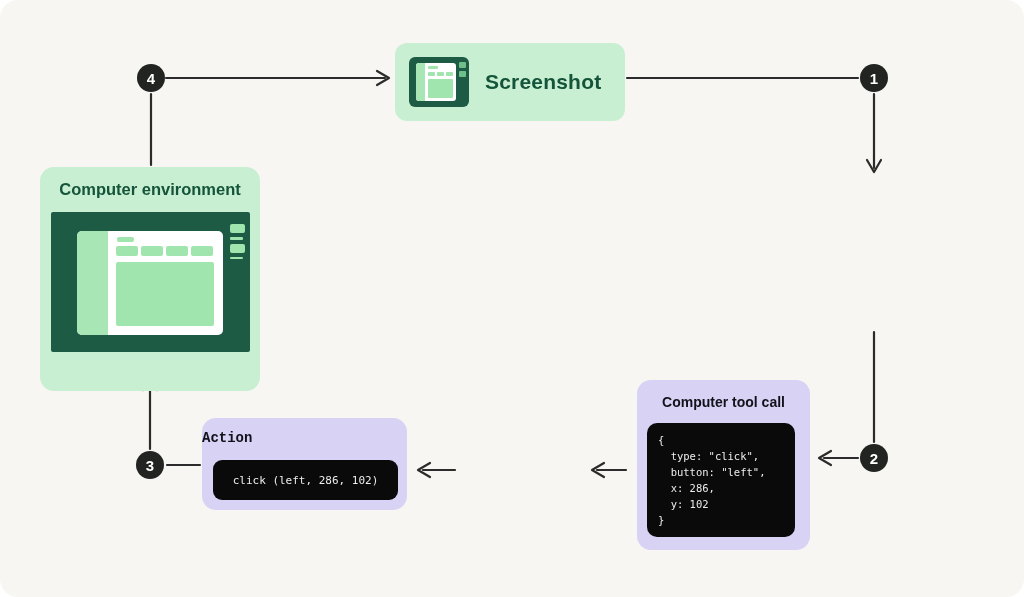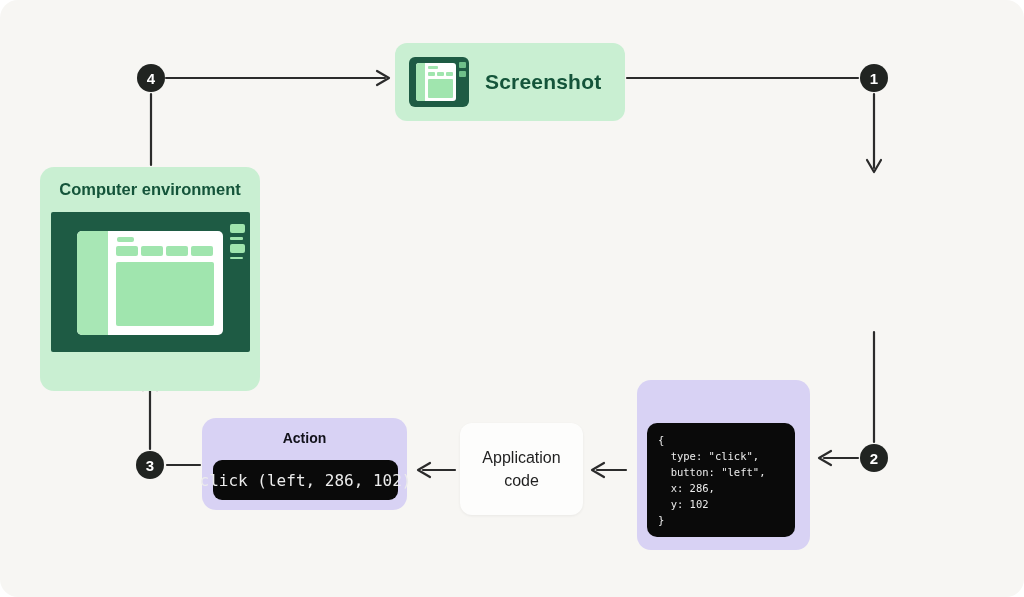--- a/index.html
+++ b/index.html
@@ -83,26 +83,26 @@
     position: absolute; left: 10px; top: 43px; width: 148px; height: 114px;
     background: #0a0a0a; border-radius: 10px;
     color: #ececec; font-family: "DejaVu Sans Mono", monospace;
     font-size: 10.5px; line-height: 1.52; padding: 10px 0 0 11px;
     white-space: pre;
   }
   .action-box {
     left: 202px; top: 418px; width: 205px; height: 92px;
     background: #d8d2f4; border-radius: 14px;
   }
-  .action-title { text-align: center; margin-top: 12px; font-size: 14px; font-weight: bold; color: #12121a; }
+  .action-title { text-align: left; margin-top: 12px; font-size: 14px; font-weight: bold; color: #12121a; font-family: Liberation Mono, monospace; }
   .action-code {
     position: absolute; left: 11px; top: 42px; width: 185px; height: 40px;
     background: #0a0a0a; border-radius: 9px;
     color: #ececec; font-family: "DejaVu Sans Mono", monospace;
-    font-size: 16px; display: flex; align-items: center; justify-content: center;
+    font-size: 11px; display: flex; align-items: center; justify-content: center;
     white-space: pre;
   }
 
   
   .appcode-box {
     left: 460px; top: 423px; width: 123px; height: 92px;
     background: #fdfdfc; border-radius: 12px;
     box-shadow: 0 1px 3px rgba(0,0,0,0.06);
     display: flex; align-items: center; justify-content: center; text-align: center;
   }
@@ -193,31 +193,29 @@
         <div class="env-chip"></div>
         <div class="env-chip-line"></div>
         <div class="env-chip"></div>
         <div class="env-chip-line"></div>
       </div>
     </div>
   </div>
 
 
   <div class="node toolcall-box">
+    <div class="toolcall-title">Computer tool call</div>
     <div class="toolcall-code">{
   type: "click",
   button: "left",
   x: 286,
   y: 102
 }</div>
   </div>
 
-  <div class="node appcode-box">
-    <div class="appcode-label">Application code</div>
-  </div>
 
   <div class="node action-box">
     <div class="action-title">Action</div>
     <div class="action-code">click (left, 286, 102)</div>
   </div>
 
   <div class="badge badge-1">1</div>
   <div class="badge badge-2">2</div>
   <div class="badge badge-3">3</div>
   <div class="badge badge-4">4</div>

